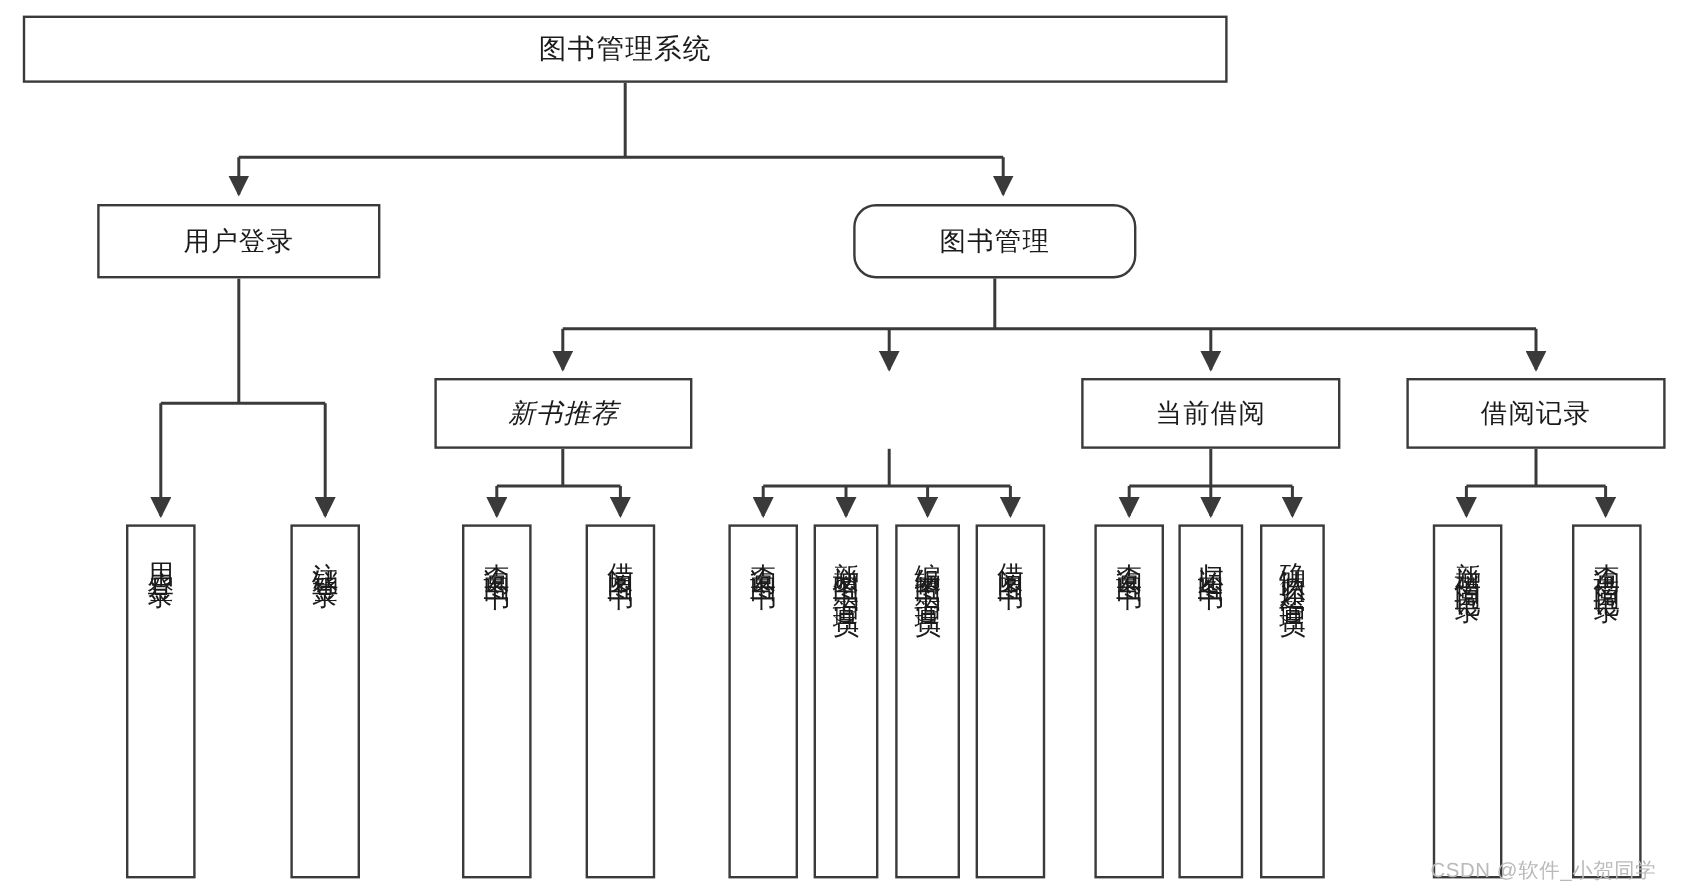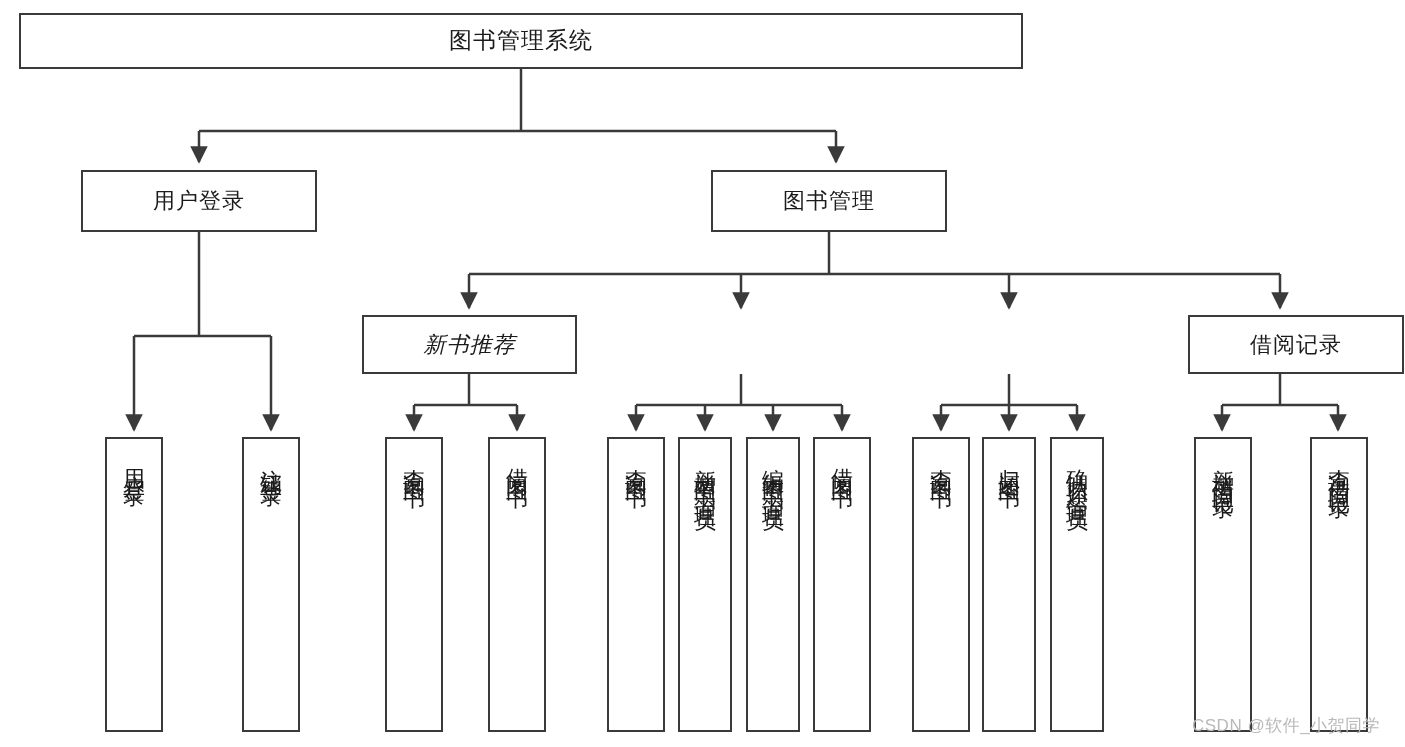--- a/index.html
+++ b/index.html
@@ -112,28 +112,31 @@
     </g>
   </svg>
 
   <div class="node h root" style="left:19px;top:13px;width:1004px;height:56px;">
     <span class="lbl">图书管理系统</span>
   </div>
 
   <div class="node h" style="left:81px;top:170px;width:236px;height:62px;">
     <span class="lbl">用户登录</span>
   </div>
-  <div class="node h" style="left:711px;top:170px;width:236px;height:62px;">
+  <div class="node h" style="left:711px;top:170px;width:236px;height:62px;border-radius:19px;">
     <span class="lbl">图书管理</span>
   </div>
 
   <div class="node h" style="left:362px;top:315px;width:215px;height:59px;font-style:italic;">
     <span class="lbl">新书推荐</span>
   </div>
-  <div class="node h" style="left:1172px;top:315px;width:216px;height:59px;margin-left:16px;">
+  <div class="node h" style="left:901px;top:315px;width:216px;height:59px;">
+    <span class="lbl">当前借阅</span>
+  </div>
+  <div class="node h" style="left:1172px;top:315px;width:216px;height:59px;">
     <span class="lbl">借阅记录</span>
   </div>
 
   <div class="node v" style="left:105px;top:437px;width:58px;height:295px;">
     <span class="lbl">用户登录</span>
   </div>
   <div class="node v" style="left:242px;top:437px;width:58px;height:295px;">
     <span class="lbl">注销登录</span>
   </div>
 

